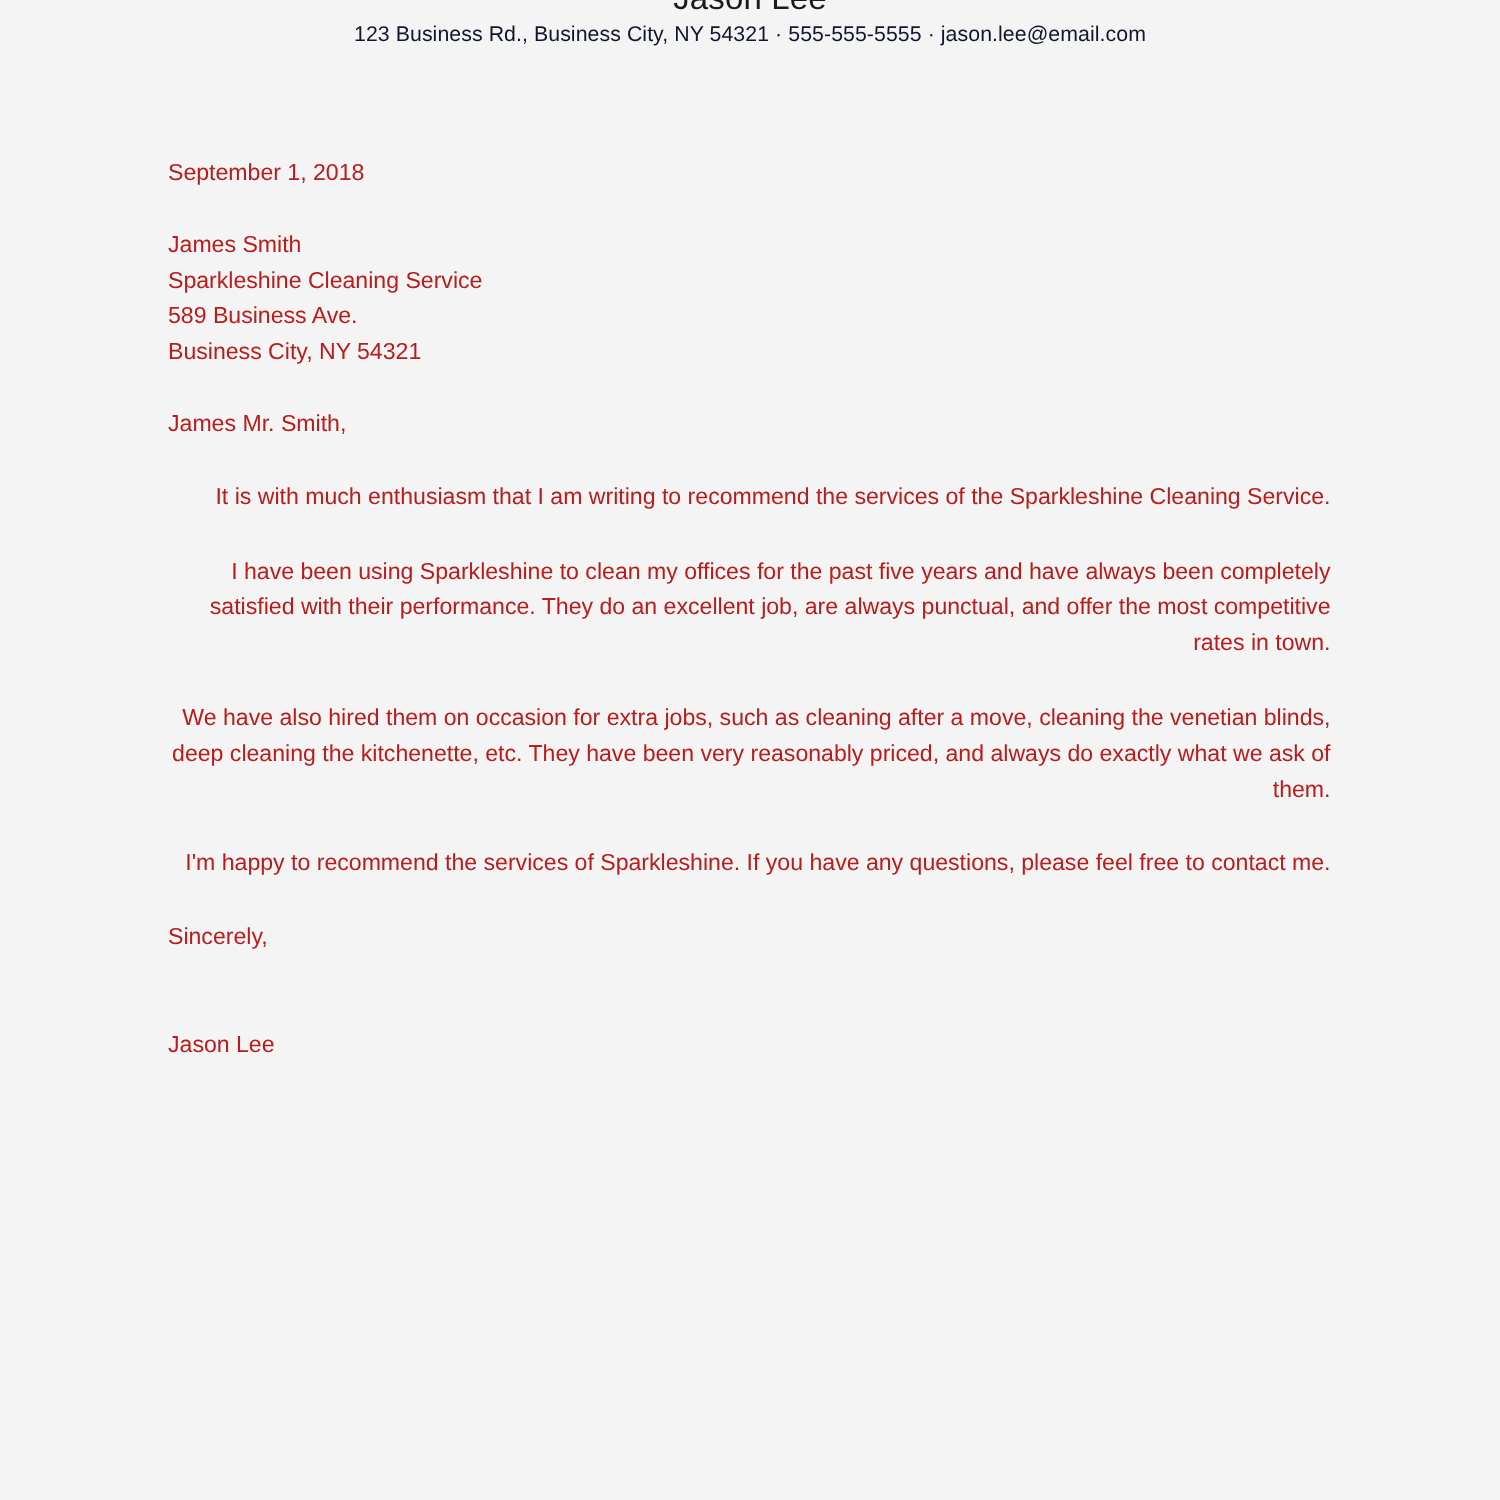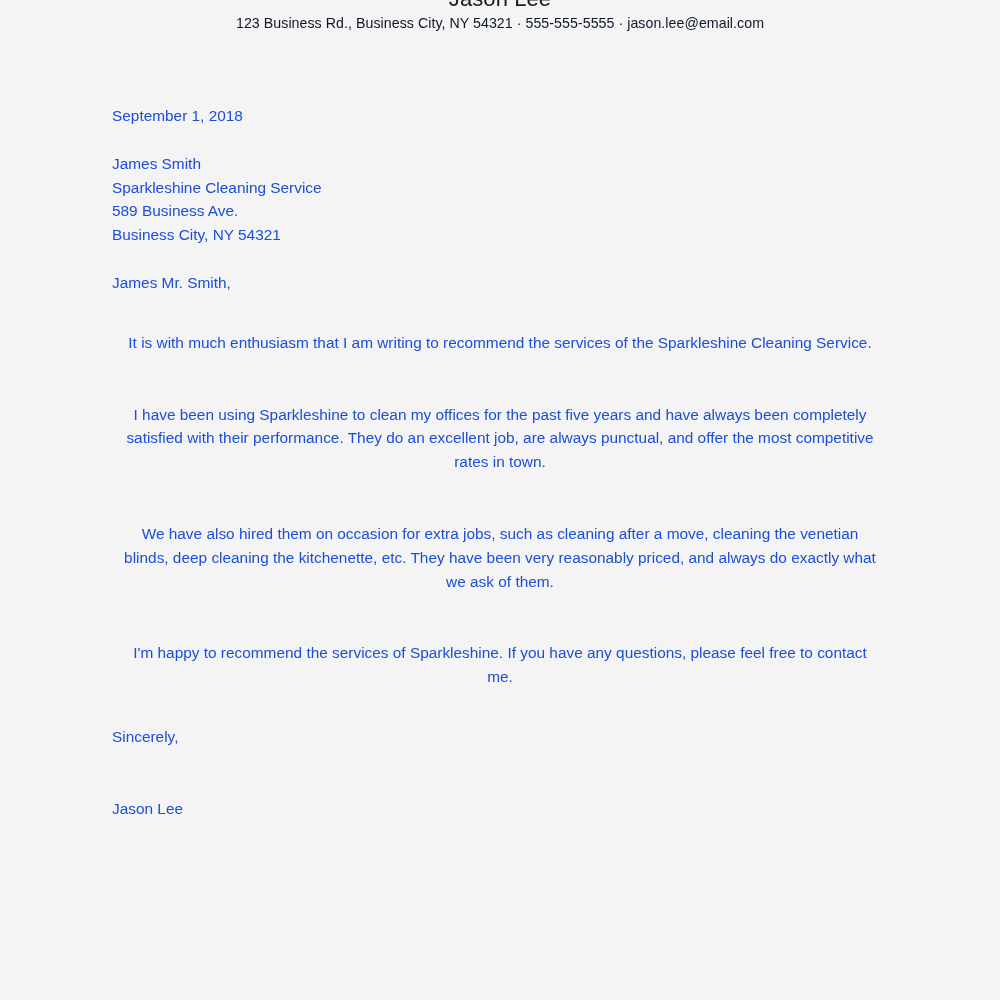--- a/index.html
+++ b/index.html
@@ -47,39 +47,39 @@
   }
 
   
   .letter-body {
     position: absolute;
     top: 104px;
     left: 112px;
     width: 776px;
     font-size: 15.4px;
     line-height: 23.8px;
-    color: #1d4ed8;
+    color: #b91c1c;
   }
 
   .block {
     margin: 0;
   }
   .gap-date     { height: 24px; }
   .gap-address  { height: 24px; }
   .gap-salut    { height: 24px; }
   .gap-para     { height: 24px; }
   .gap-sign     { height: 48px; }
 
   .line {
     white-space: pre-wrap;
   }
 
   .para {
-    margin: 12px;
-    text-align: center;
+    margin: 1px;
+    text-align: right;
   }
 </style>
 </head>
 <body>
 
 <div class="page">
 
   <div class="letterhead">
     <div class="letterhead-name">Jason Lee</div>
     <div class="letterhead-contact">123 Business Rd., Business City, NY 54321 · 555-555-5555 · jason.lee@email.com</div>

